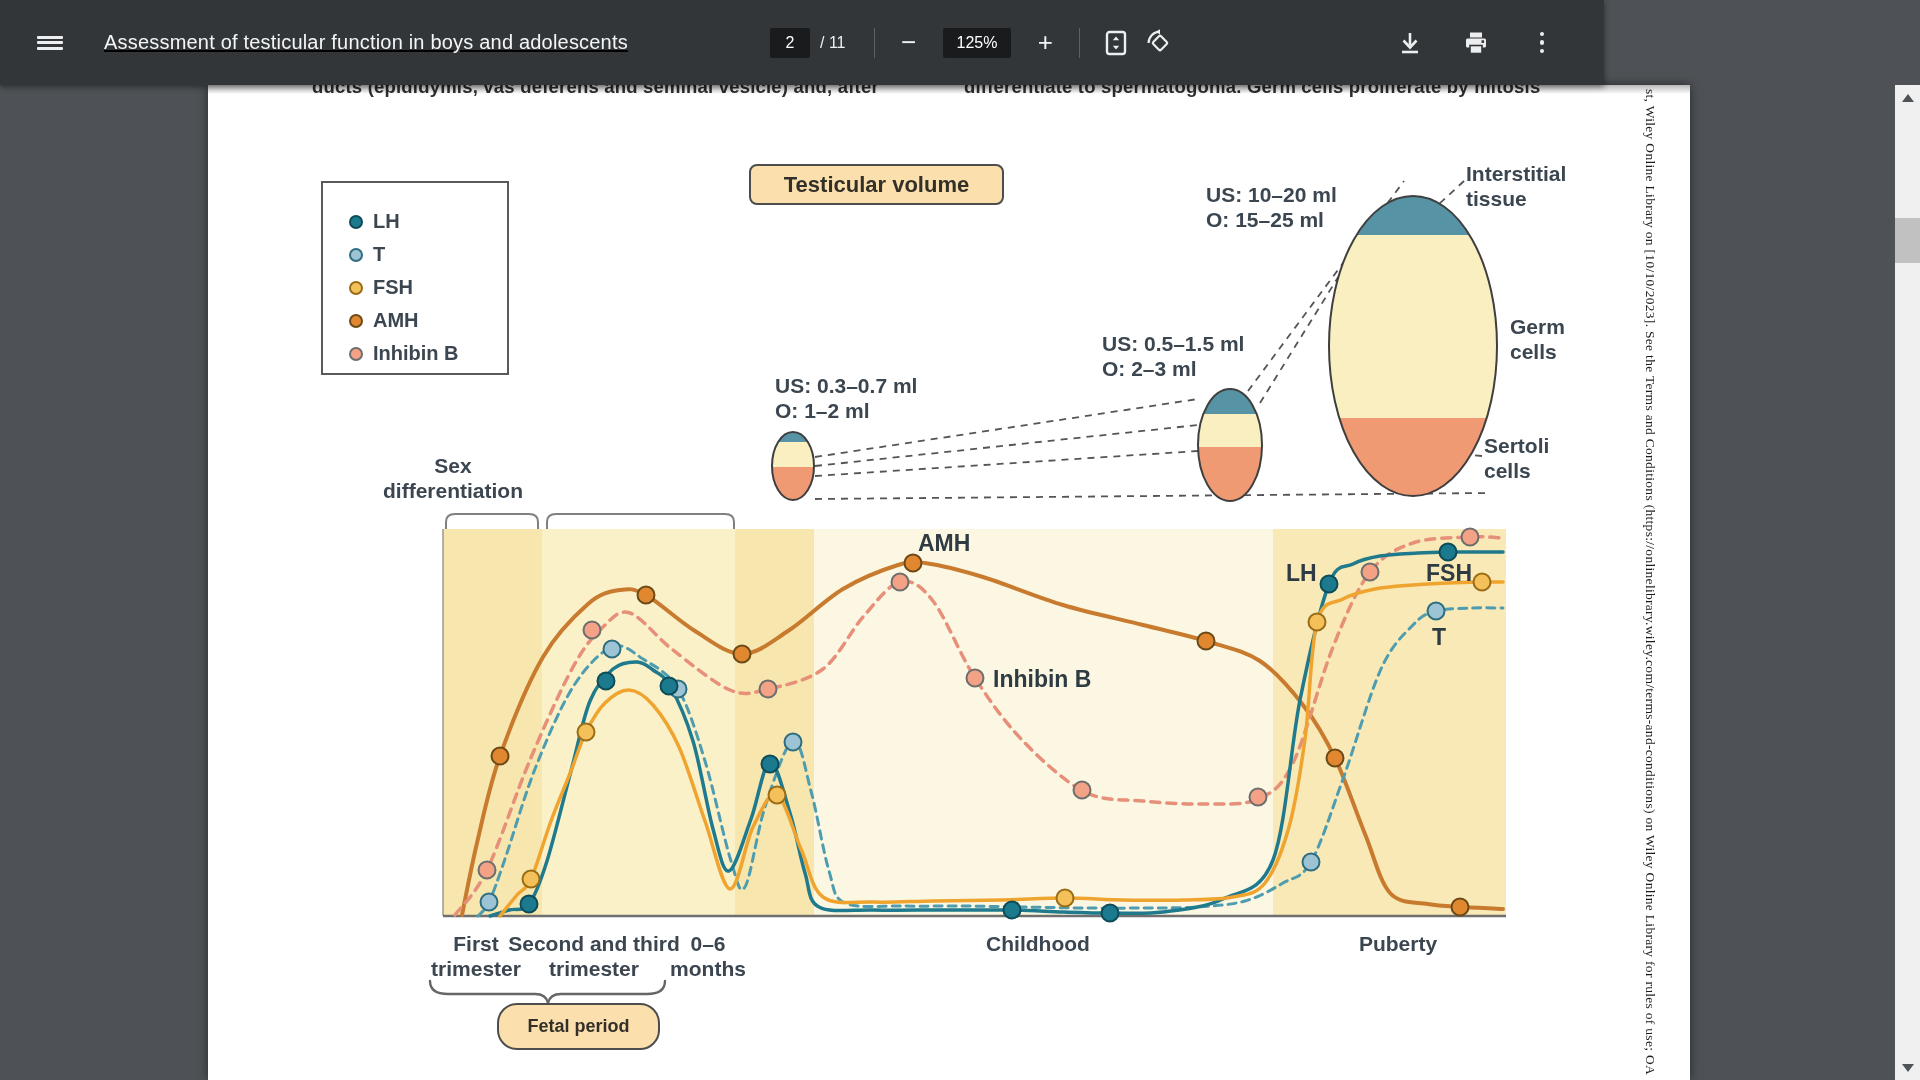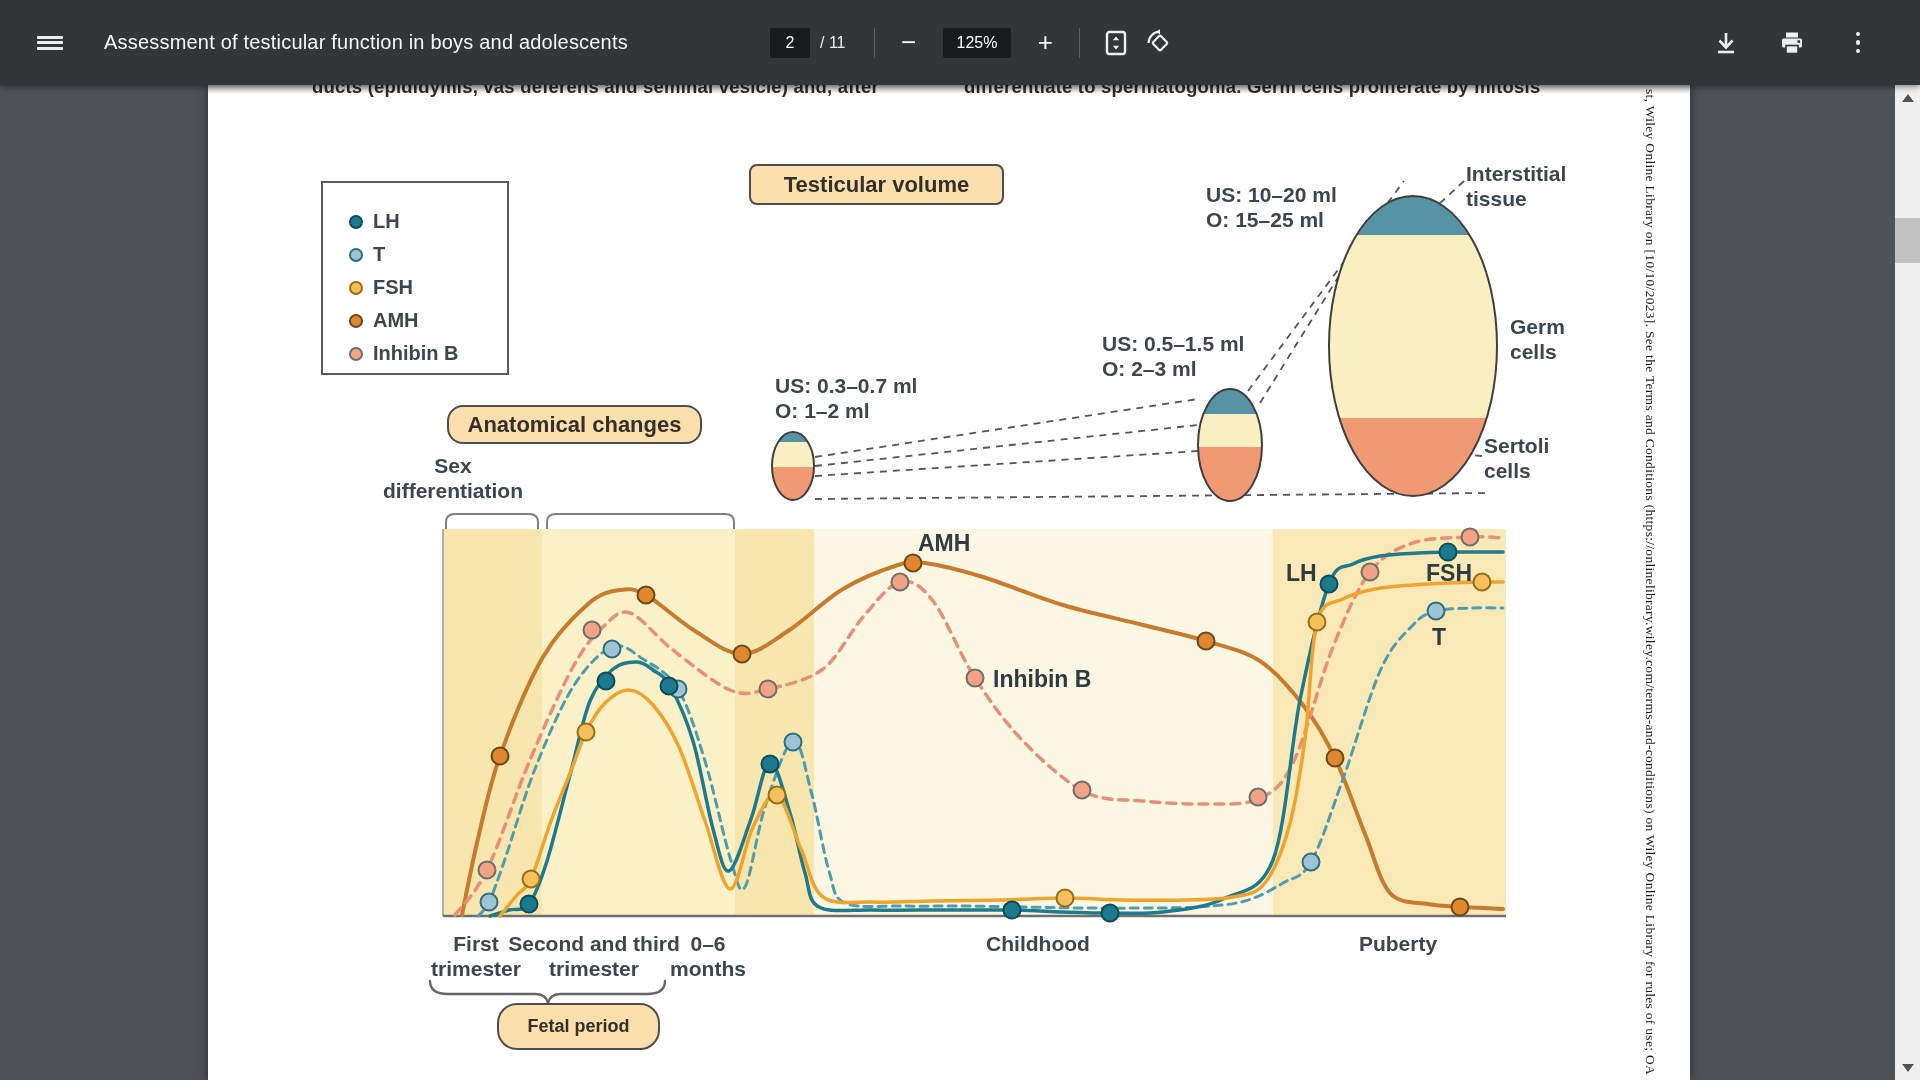--- a/index.html
+++ b/index.html
@@ -1,22 +1,22 @@
 <!DOCTYPE html>
 <html><head>
 <meta charset="utf-8">
 <style>
   * { margin:0; padding:0; box-sizing:border-box; }
   html,body { width:1920px; height:1080px; overflow:hidden; background:#4e5256;
               font-family:"Liberation Sans", sans-serif; }
 
   
-  .toolbar { position:absolute; left:0; top:0; width:1920px; height:85px;
+  .toolbar { position:absolute; left:0; top:0; width:1604px; height:85px;
              background:#323639; display:flex; align-items:center;
-             box-shadow:0 2px 6px rgba(0,0,0,.45); z-index:10; }
+             box-shadow:0 2px 6px rgba(0,0,0,.45); z-index:10;text-decoration:underline; }
   .tb-btn { display:flex; align-items:center; justify-content:center;
             width:44px; height:44px; border-radius:50%; cursor:pointer; flex:0 0 auto; }
   .hamburger { margin-left:28px; }
   .hamburger .bar { display:block; width:26px; height:3px; background:#eceeef;
                     border-radius:1px; margin:3px 0; }
   .tb-title { color:#f4f5f6; font-size:20px; font-weight:500; margin-left:32px;
               letter-spacing:.2px; white-space:nowrap; }
   .tb-center { position:absolute; left:770px; top:0; height:85px; display:flex;
                align-items:center; }
   .chip { background:#191b1c; color:#ffffff; font-size:16px; border-radius:2px;
@@ -264,21 +264,20 @@
           <span class="legend-dot" style="background: rgb(224, 135, 47); border-color: rgb(107, 74, 24);"></span>
           <span class="lab">AMH</span>
         </div>
       <div class="legend-row">
           <span class="legend-dot" style="background: rgb(244, 162, 133); border-color: rgb(110, 110, 110);"></span>
           <span class="lab">Inhibin B</span>
         </div>
     </div>
 
     <div class="tan-box" style="left:541px; top:79px; width:255px; height:41px; border-radius:8px; font-size:22px;">Testicular volume</div>
-    <div class="tan-box" style="left:239px; top:320px; width:255px; height:39px; border-radius:16px; font-size:22px;">Anatomical changes</div>
     <div class="tan-box" style="left:289px; top:918px; width:163px; height:47px; border-radius:20px; font-size:18px;">Fetal period</div>
 
     <div class="fig-label" style="left:567px; top:288px;">
       <div>US: 0.3–0.7 ml</div>
         <div>O: 1–2 ml</div>
     </div>
     <div class="fig-label" style="left:894px; top:246px;">
       <div>US: 0.5–1.5 ml</div>
         <div>O: 2–3 ml</div>
     </div>

